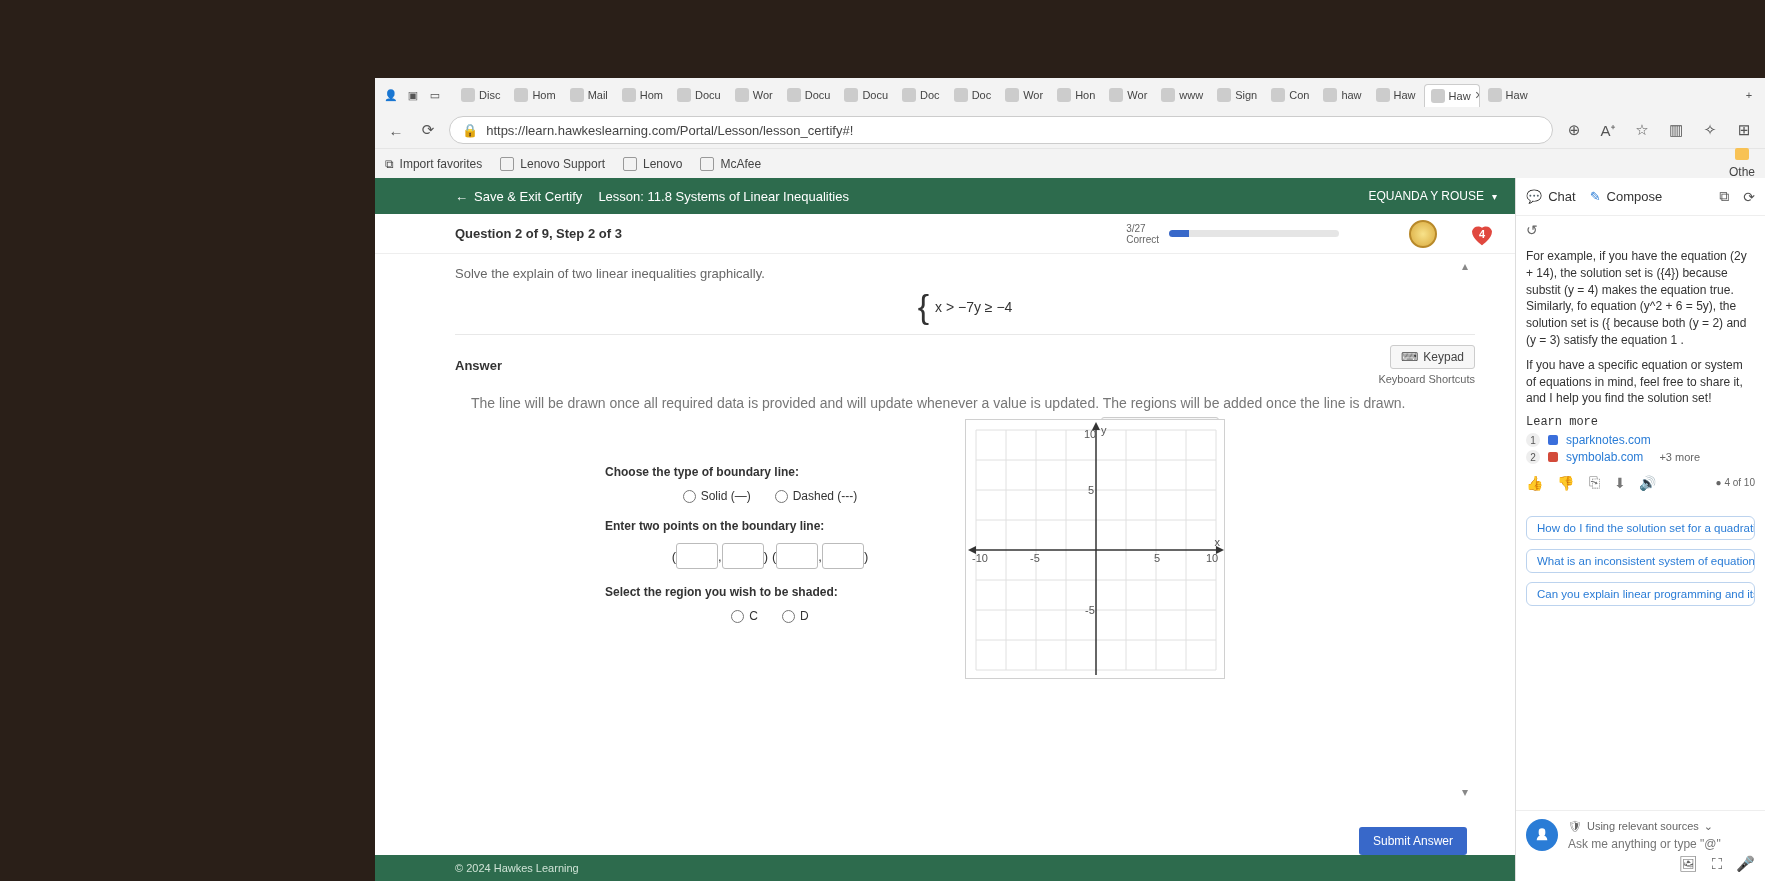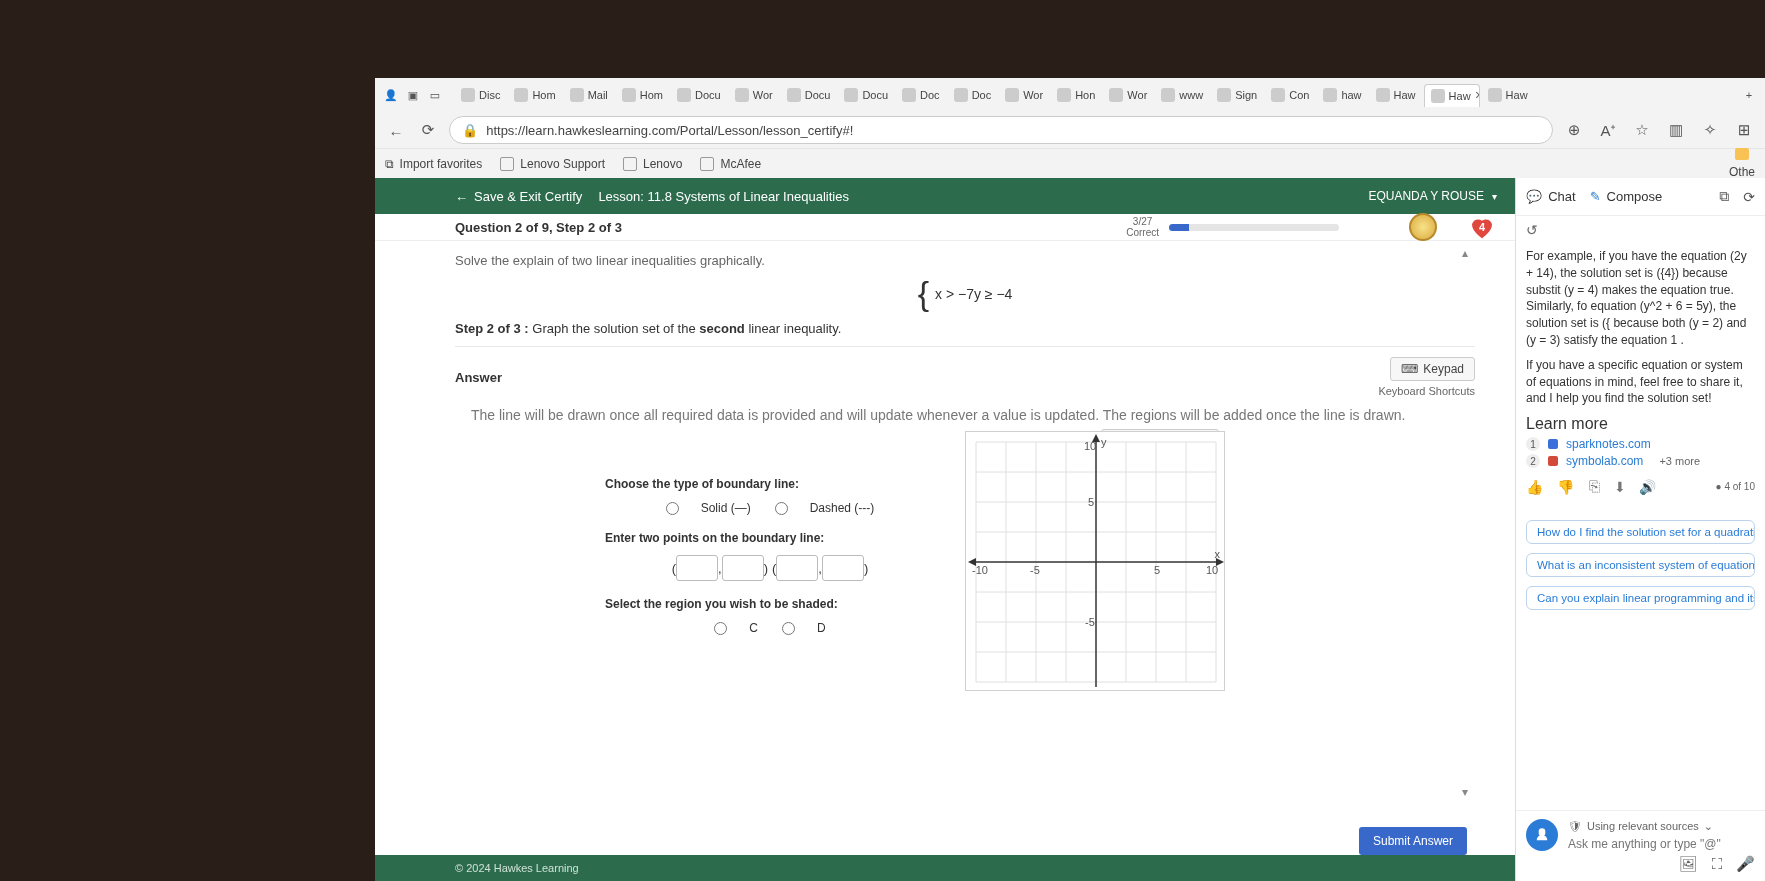--- a/index.html
+++ b/index.html
@@ -33,24 +33,24 @@
 .copilot-col { width: 250px; border-left: 1px solid #ddd; display: flex; flex-direction: column; background: #fff; font-size: 12px; }
 
 
 .lesson-header { height: 36px; background: #2d6b4d; color: #fff; display: flex; align-items: center; padding: 0 18px 0 80px; font-size: 13px; gap: 16px; }
 .lesson-header .save { display: flex; align-items: center; gap: 6px; }
 .lesson-header .spacer { flex: 1; }
 .lesson-header .user { font-size: 12px; display: flex; align-items: center; gap: 8px; }
 .lesson-header .caret { font-size: 10px; }
 
 
-.q-bar { height: 27px; background: #fff; display: flex; align-items: center; padding: 0 18px 0 80px; font-size: 13px; gap: 30px; border-bottom: 1px solid #eee; }
+.q-bar { height: 40px; background: #fff; display: flex; align-items: center; padding: 0 18px 0 80px; font-size: 13px; gap: 30px; border-bottom: 1px solid #eee; }
 .q-bar .title { font-weight: 600; color: #333; }
 .q-bar .progress-group { display: flex; align-items: center; gap: 10px; margin-left: auto; margin-right: 40px; }
-.q-bar .progress-label { font-size: 10px; color: #666; text-align: center; line-height: 1.1; }
+.q-bar .progress-label { font-size: 10px; color: #666; text-align: left; line-height: 1.1; }
 .q-bar .progress-track { width: 170px; height: 7px; background: #e5e5e5; border-radius: 4px; overflow: hidden; }
 .q-bar .progress-fill { height: 100%; width: 12%; background: #3868c9; }
 .q-bar .coin { width: 28px; height: 28px; border-radius: 50%; background: radial-gradient(#f8e28a,#d9a93d); border: 2px solid #b8892a; }
 .q-bar .heart { width: 30px; height: 30px; position: relative; display: flex; align-items: center; justify-content: center; }
 .q-bar .heart svg { width: 30px; height: 30px; }
 .q-bar .heart .n { position: absolute; color: #fff; font-size: 11px; font-weight: bold; }
 
 
 .content { flex: 1; position: relative; padding: 12px 40px 12px 80px; overflow: hidden; color: #333; }
 .content .scroll-arrow { position: absolute; right: 42px; width: 16px; height: 16px; color: #888; font-size: 12px; display:flex; align-items:center; justify-content:center; }
@@ -68,21 +68,21 @@
 .ans-row .lbl { font-weight: 600; color: #333; }
 .ans-row .spacer { flex: 1; }
 .btn-gray { border: 1px solid #ccc; background: #f7f7f7; padding: 4px 10px; font-size: 12px; color: #444; border-radius: 3px; display: inline-flex; align-items: center; gap: 5px; }
 .shortcuts { font-size: 11px; color: #666; margin-top: 4px; text-align: right; }
 .note { font-size: 14px; color: #777; margin: 10px 16px 8px; }
 
 .work-area { display: flex; gap: 30px; }
 .form-col { width: 330px; padding-top: 30px; }
 .form-col .prompt { font-size: 12px; font-weight: 600; color: #333; margin: 16px 0 10px; }
 .radio-row { display: flex; gap: 24px; font-size: 12px; color: #333; justify-content: center; }
-.radio-row label { display: flex; align-items: center; gap: 22px; }
+.radio-row label { display: flex; align-items: center; gap: 5px; }
 .radio-row input { width: 13px; height: 13px; }
 .points-row { display: flex; align-items: center; justify-content: center; gap: 4px; font-size: 13px; color: #333; }
 .points-row .p { display: inline-flex; align-items: center; }
 .points-row input { width: 42px; height: 26px; border: 1px solid #bbb; border-radius: 3px; text-align: center; font-size: 12px; }
 
 .graph-col { position: relative; }
 .zoom-btn { position: absolute; right: 6px; top: -2px; }
 .graph-box { width: 260px; height: 260px; border: 1px solid #d0d0d0; background: #fff; position: relative; }
 .graph-box .axis-label { position: absolute; font-size: 11px; color: #555; }
 
@@ -93,21 +93,21 @@
 
 
 .cp-head { display: flex; align-items: center; gap: 14px; height: 38px; padding: 0 10px; border-bottom: 1px solid #eee; font-size: 13px; }
 .cp-head .item { display: flex; align-items: center; gap: 6px; color: #333; }
 .cp-head .ic { color: #2a7cd6; }
 .cp-head .spacer { flex: 1; }
 .cp-head .tool { color: #555; font-size: 14px; }
 .cp-sub { padding: 6px 10px; color: #666; font-size: 14px; }
 .cp-body { flex: 1; padding: 4px 10px; overflow: hidden; }
 .cp-body p { font-size: 12px; color: #333; line-height: 1.4; margin-bottom: 8px; }
-.cp-learn { font-size: 16px; color: #333; margin: 8px 0 4px; }
+.cp-learn { font-size: 12px; color: #333; margin: 8px 0 4px; font-family: Liberation Mono, monospace; }
 .cp-src { display: flex; align-items: center; gap: 8px; font-size: 12px; color: #2a7cd6; margin: 3px 0; }
 .cp-src .n { width: 14px; height: 14px; border-radius: 50%; background: #eee; color: #555; font-size: 10px; display: flex; align-items: center; justify-content: center; }
 .cp-src .dot { width: 10px; height: 10px; border-radius: 2px; }
 .cp-more { color: #666; font-size: 11px; margin-left: 8px; }
 .cp-react { display: flex; align-items: center; gap: 14px; color: #777; font-size: 14px; margin: 10px 0; }
 .cp-react .count { margin-left: auto; font-size: 10px; color: #666; }
 .cp-sugg { border: 1px solid #bcd3ee; color: #2a7cd6; font-size: 11.5px; padding: 5px 10px; border-radius: 6px; margin: 5px 0 0 auto; display: block; text-align: right; width: fit-content; max-width: 100%; white-space: nowrap; overflow: hidden; }
 .cp-input-area { border-top: 1px solid #eee; padding: 8px 10px; }
 .cp-input-row { display: flex; align-items: center; gap: 10px; }
 .cp-avatar { width: 32px; height: 32px; border-radius: 50%; background: #2a7cd6; display: flex; align-items: center; justify-content: center; }
@@ -300,24 +300,20 @@
         <div class="eqs">
           <span class="brace-row">
             <span class="brace">{</span>
             <span class="eq-col">
               <span>x &gt; −7</span>
               <span>y ≥ −4</span>
             </span>
           </span>
         </div>
 
-        <div class="step">
-          <b>Step 2 of 3 :</b>
-          <span>Graph the solution set of the </span><b>second</b><span> linear inequality.</span>
-        </div>
 
         <hr class="sep">
 
         <div class="ans-row">
           <span class="lbl">Answer</span>
           <div class="spacer"></div>
           <div style="text-align:right">
             <button class="btn-gray">
               <span>⌨</span>
               <span>Keypad</span>

